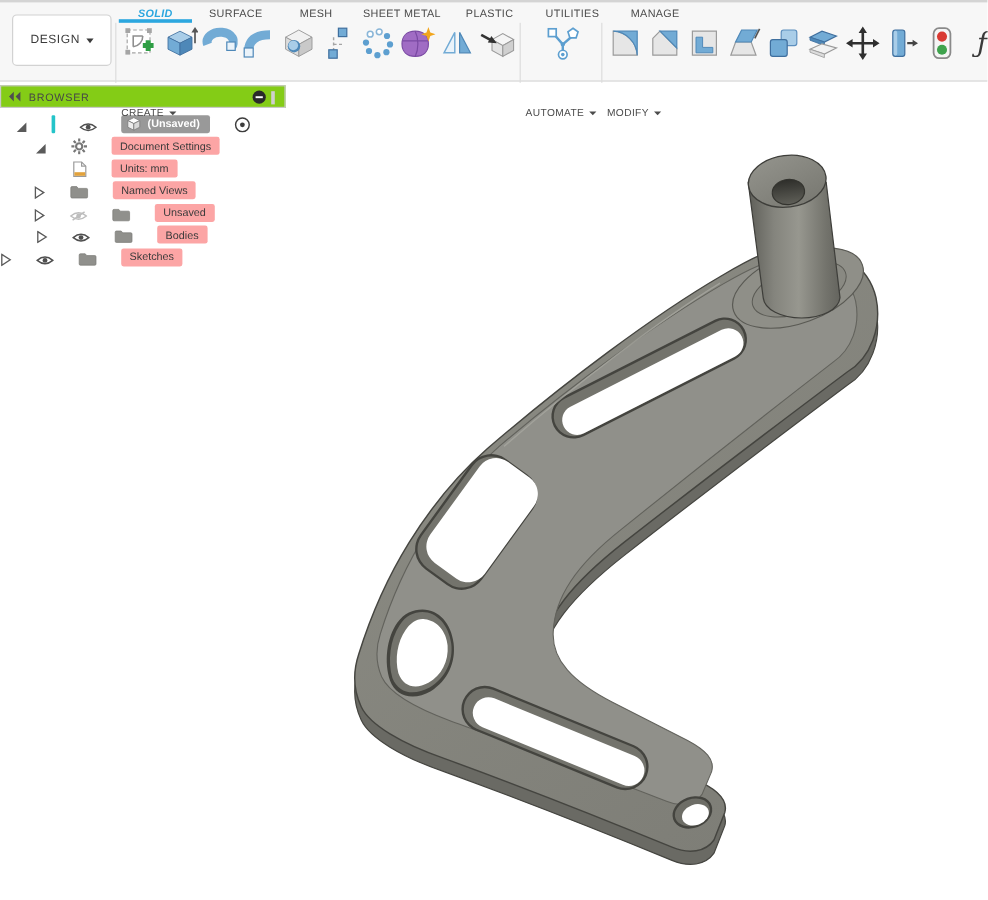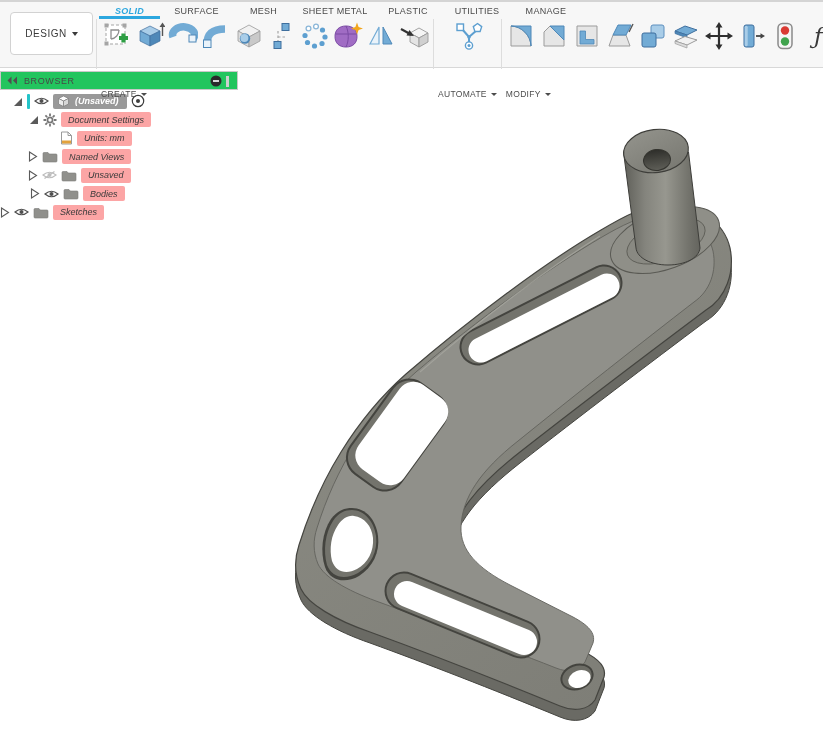--- a/index.html
+++ b/index.html
@@ -28,27 +28,27 @@
   .tool { width:31px; height:34px; display:flex; align-items:center; justify-content:center;
     border-radius:2px; cursor:pointer; }
   .grp-label { height:12px; display:flex; align-items:center; justify-content:flex-start; gap:4px;
     font-size:8.5px; color:#4c4c4c; letter-spacing:.3px; cursor:pointer;margin-top:36px; }
   .grp-caret { width:0; height:0; border-left:3px solid transparent; border-right:3px solid transparent;
     border-top:3.5px solid #4c4c4c; }
   .fx { font-family:"DejaVu Serif","Liberation Serif",serif; font-style:italic; font-size:23px; color:#3a3a3a; line-height:1; }
 
   
   .browser { position:absolute; left:0; top:71px; width:238px; z-index:20; }
-  .browser-header { height:19px; background:#22c55e; border:1px solid #c9c9c9; display:flex;
+  .browser-header { height:19px; background:#84cc16; border:1px solid #c9c9c9; display:flex;
     align-items:center; padding:0 6px; position:relative; }
   .browser-title { font-size:9px; color:#474747; letter-spacing:.6px; margin-left:6px; }
   .bh-right { position:absolute; right:8px; top:3px; display:flex; align-items:center; gap:4px; }
   .panel-handle { width:3px; height:11px; background:#cfcfcf; }
   .tree { padding-top:2px; }
-  .trow { height:18.5px; display:flex; align-items:center; gap:4px; cursor:default;font-style:italic; }
+  .trow { height:18.5px; display:flex; align-items:flex-end; gap:20px; cursor:default; }
   .pill { background:#fca5a5; border-radius:2px; height:15px; display:flex; align-items:center;
     padding:0 7px; font-size:9px; color:#3b3b3b; gap:4px; white-space:nowrap; }
   .pill.dark { background:#999; color:#fff; font-weight:bold; padding:0 8px 0 3px; }
   .teal { width:3px; height:15px; background:#24c4c9; border-radius:1px; }
 
   
   .viewport { position:absolute; inset:68px 0 0 0; background:#fff; z-index:1; }
 </style>
 </head>
 <body>

